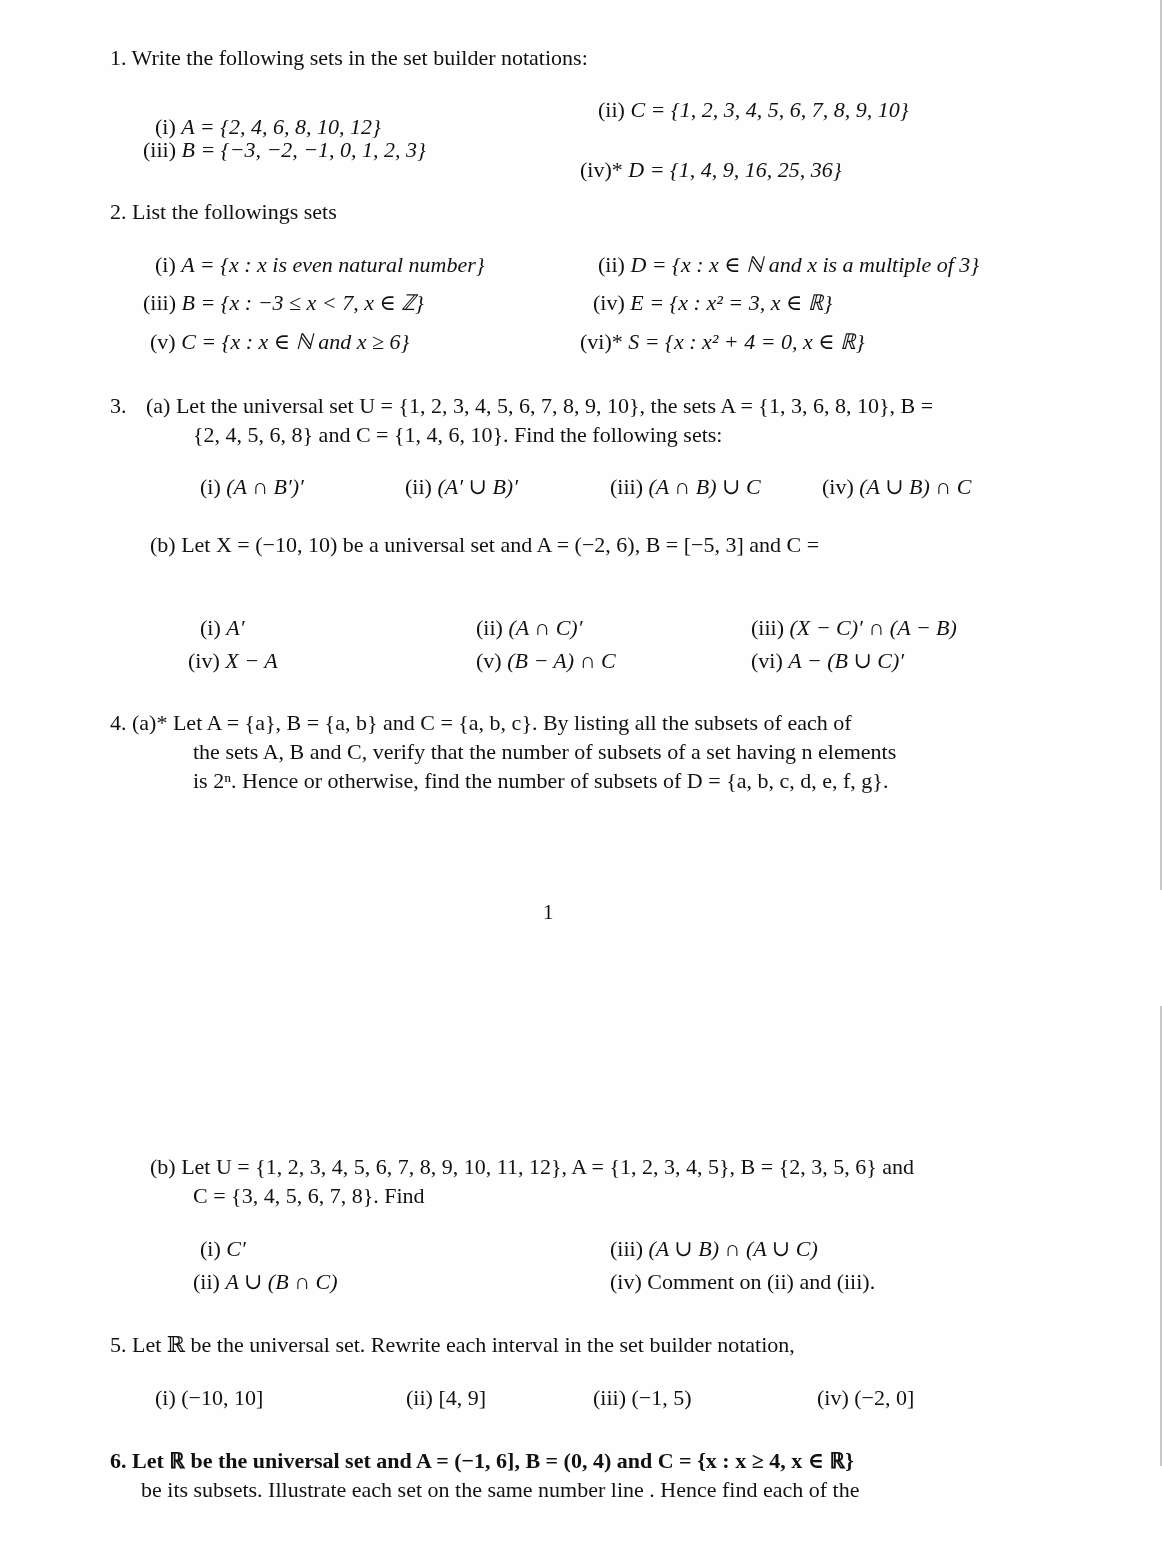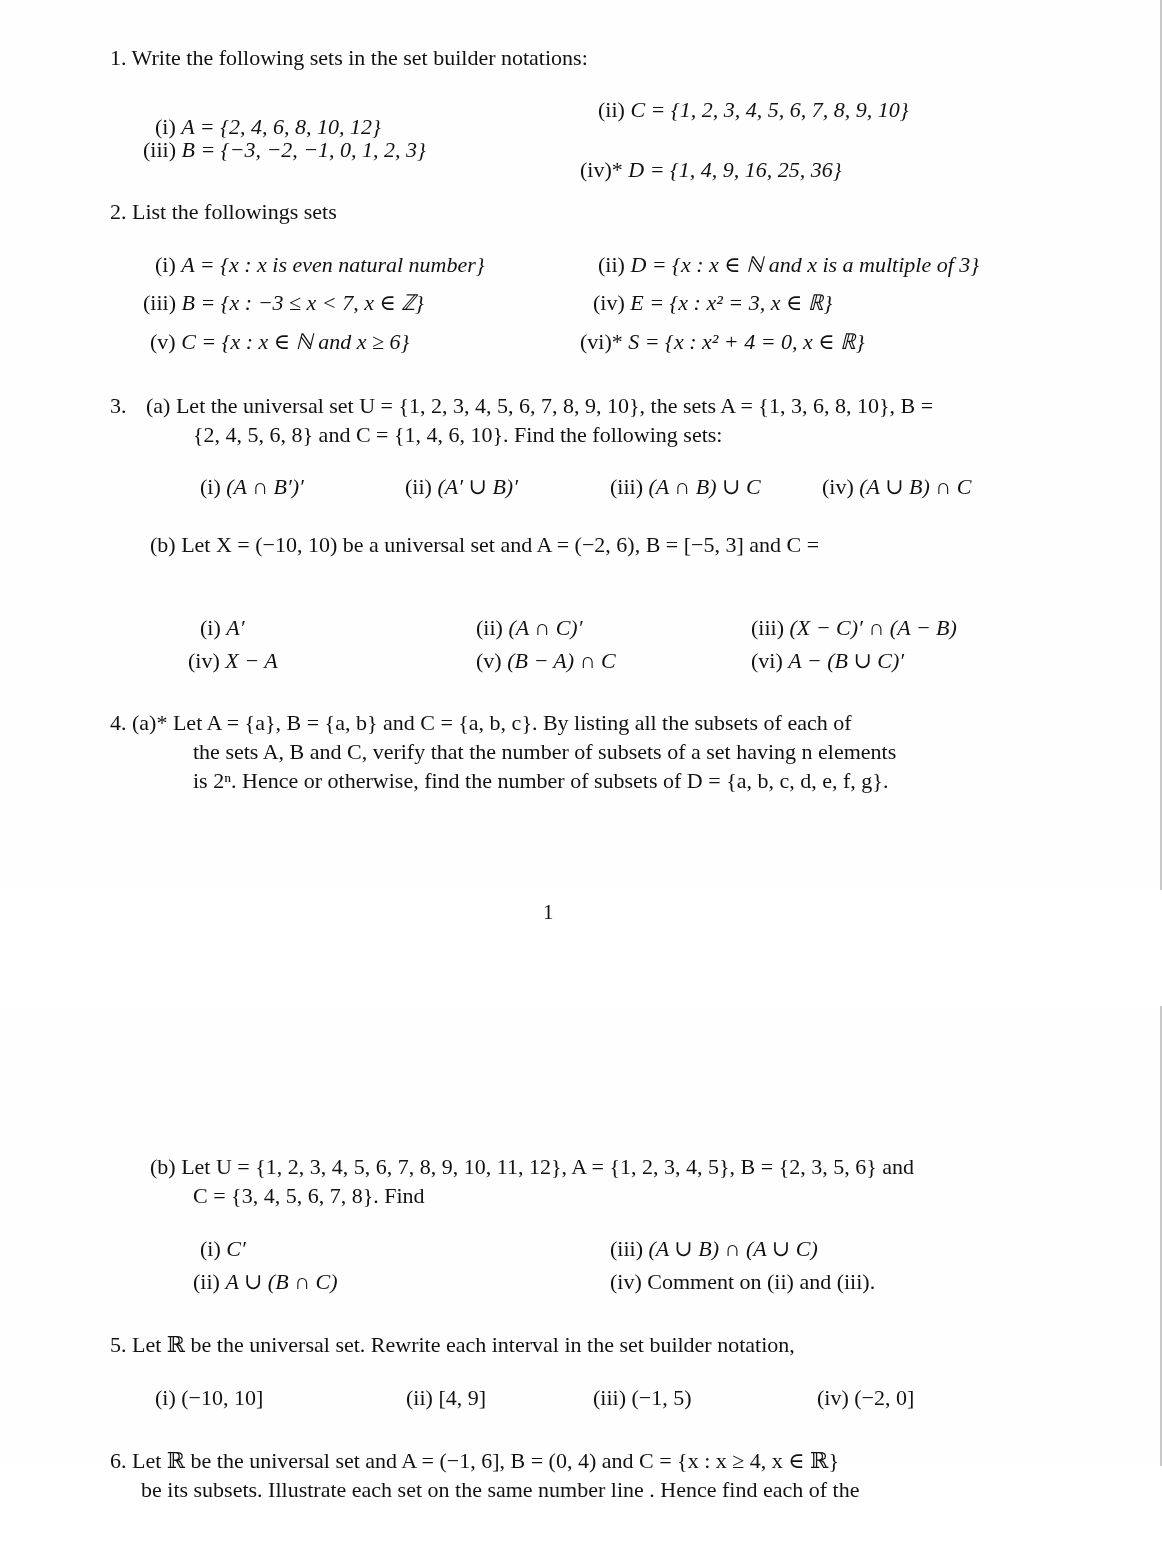--- a/index.html
+++ b/index.html
@@ -183,18 +183,18 @@
   </div>
   <div class="line" style="left:593px; top:381px;">
     <span>(iii)</span>
     <span>(−1, 5)</span>
   </div>
   <div class="line" style="left:817px; top:381px;">
     <span>(iv)</span>
     <span>(−2, 0]</span>
   </div>
 
-  <div class="line" style="left:110px; top:444px;">
+  <div class="line" style="left:110px; top:444px;font-weight:bold;">
     <span>6.</span>
     <span>Let ℝ be the universal set and A = (−1, 6], B = (0, 4) and C = {x : x ≥ 4, x ∈ ℝ}</span>
   </div>
   <div class="line" style="left:141px; top:473px;">be its subsets. Illustrate each set on the same number line . Hence find each of the</div>
 </div>
 
 </body></html>

